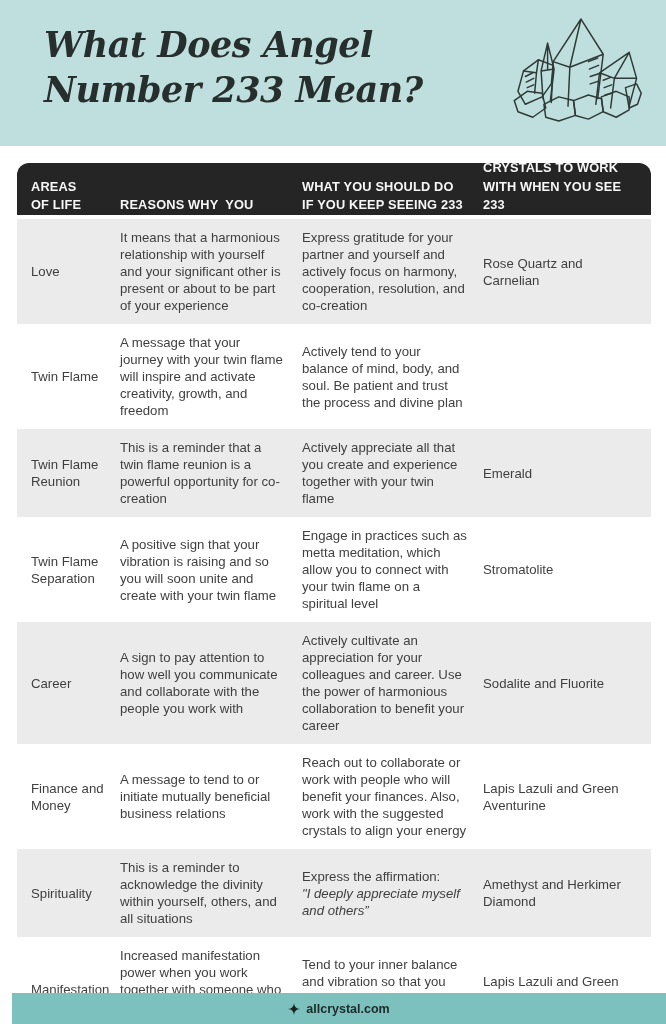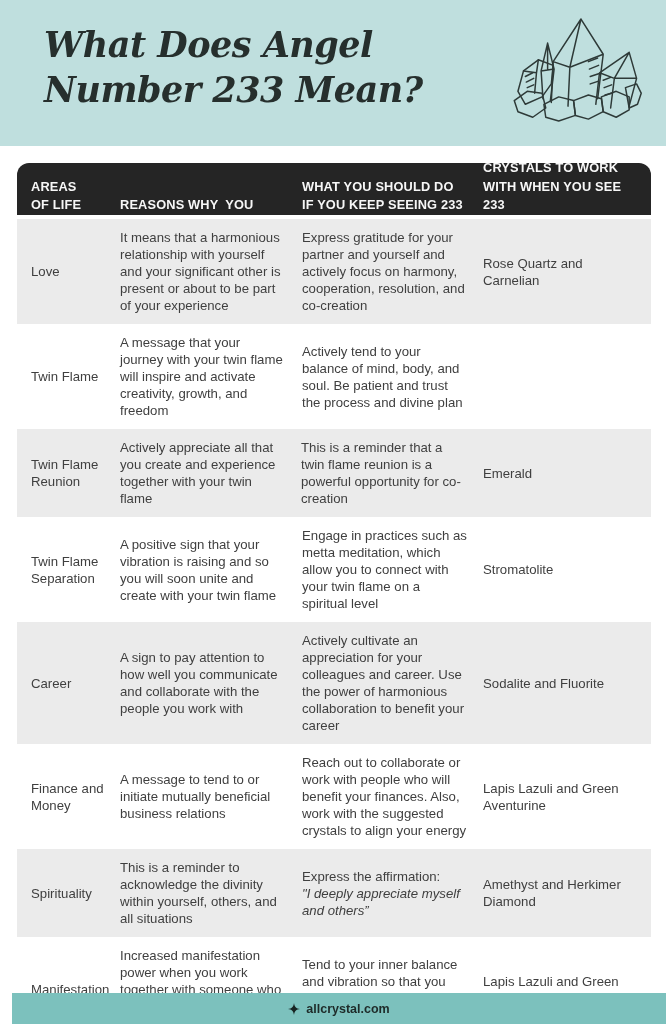--- a/index.html
+++ b/index.html
@@ -109,25 +109,25 @@
         <div class="cell c1">Twin Flame</div>
         <div class="cell c2">A message that your journey with your twin flame will inspire and activate creativity, growth, and freedom</div>
         <div class="cell c3">
           <span>Actively tend to your balance of mind, body, and soul. Be patient and trust the process and divine plan</span>
           
         </div>
       </div>
 
       <div class="trow">
         <div class="cell c1">Twin Flame Reunion</div>
+        <div class="cell c2">This is a reminder that a twin flame reunion is a powerful opportunity for co-creation</div>
         <div class="cell c3">
           <span>Actively appreciate all that you create and experience together with your twin flame</span>
           
         </div>
-        <div class="cell c2">This is a reminder that a twin flame reunion is a powerful opportunity for co-creation</div>
         <div class="cell c4">Emerald</div>
       </div>
 
       <div class="trow">
         <div class="cell c1">Twin Flame Separation</div>
         <div class="cell c2">A positive sign that your vibration is raising and so you will soon unite and create with your twin flame</div>
         <div class="cell c3">
           <span>Engage in practices such as metta meditation, which allow you to connect with your twin flame on a spiritual level</span>
           
         </div>

